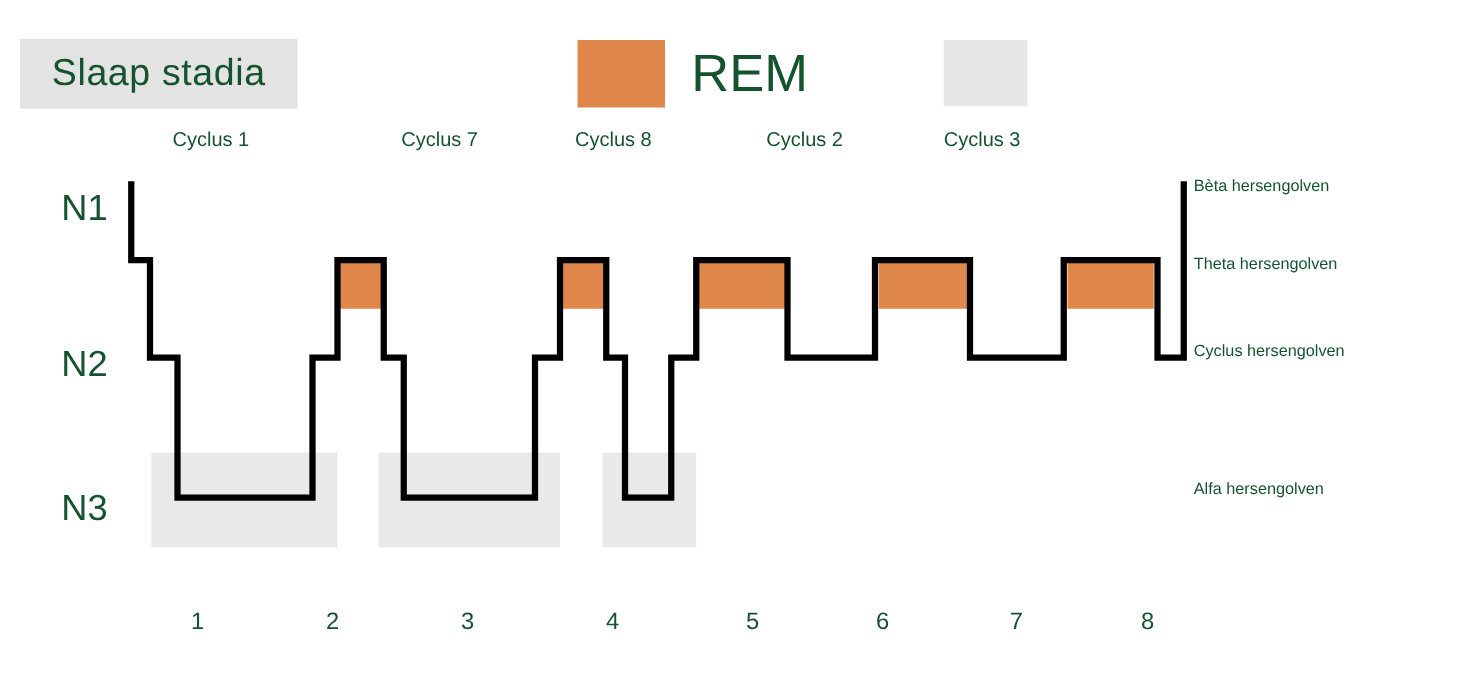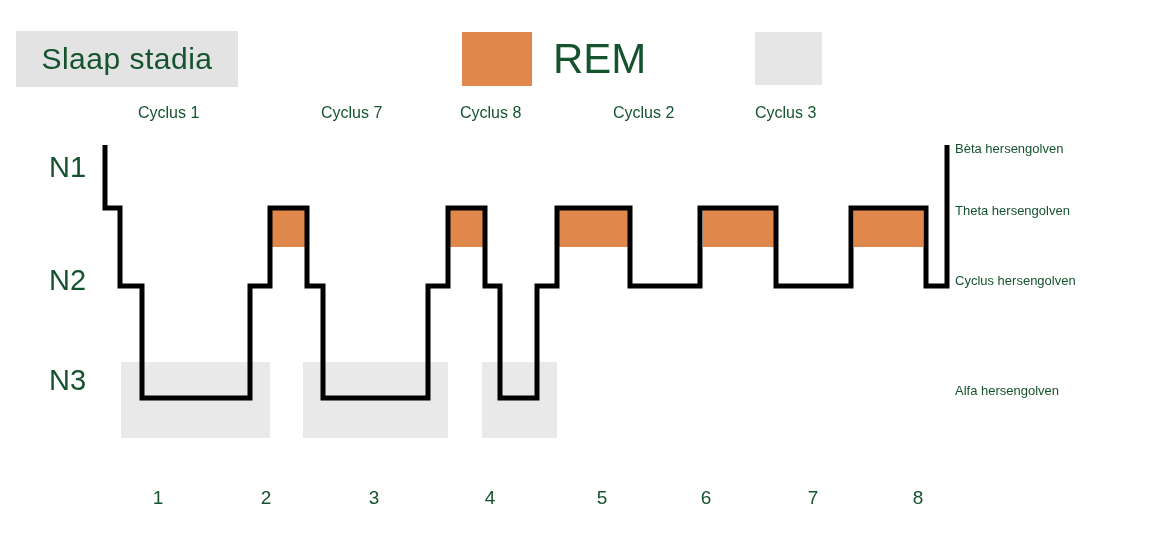--- a/index.html
+++ b/index.html
@@ -54,22 +54,22 @@
 
   <div class="abs swatch delta"></div>
 
   <div class="abs cyclus" style="left:138px">Cyclus 1</div>
   <div class="abs cyclus" style="left:321px">Cyclus 7</div>
   <div class="abs cyclus" style="left:460px">Cyclus 8</div>
   <div class="abs cyclus" style="left:613px">Cyclus 2</div>
   <div class="abs cyclus" style="left:755px">Cyclus 3</div>
 
   <div class="abs stage-label" style="top:151px">N1</div>
-  <div class="abs stage-label" style="top:264px">N2</div>
-  <div class="abs stage-label" style="top:364px">N3</div>
+  <div class="abs stage-label" style="top:276px">N2</div>
+  <div class="abs stage-label" style="top:391px">N3</div>
 
   <div class="abs brainwave" style="top:141px">Bèta hersengolven</div>
   <div class="abs brainwave" style="top:203px">Theta hersengolven</div>
   <div class="abs brainwave" style="top:273px">Cyclus hersengolven</div>
   <div class="abs brainwave" style="top:383px">Alfa hersengolven</div>
 
   <div class="abs hour" style="left:146px">1</div>
   <div class="abs hour" style="left:254px">2</div>
   <div class="abs hour" style="left:362px">3</div>
   <div class="abs hour" style="left:478px">4</div>

